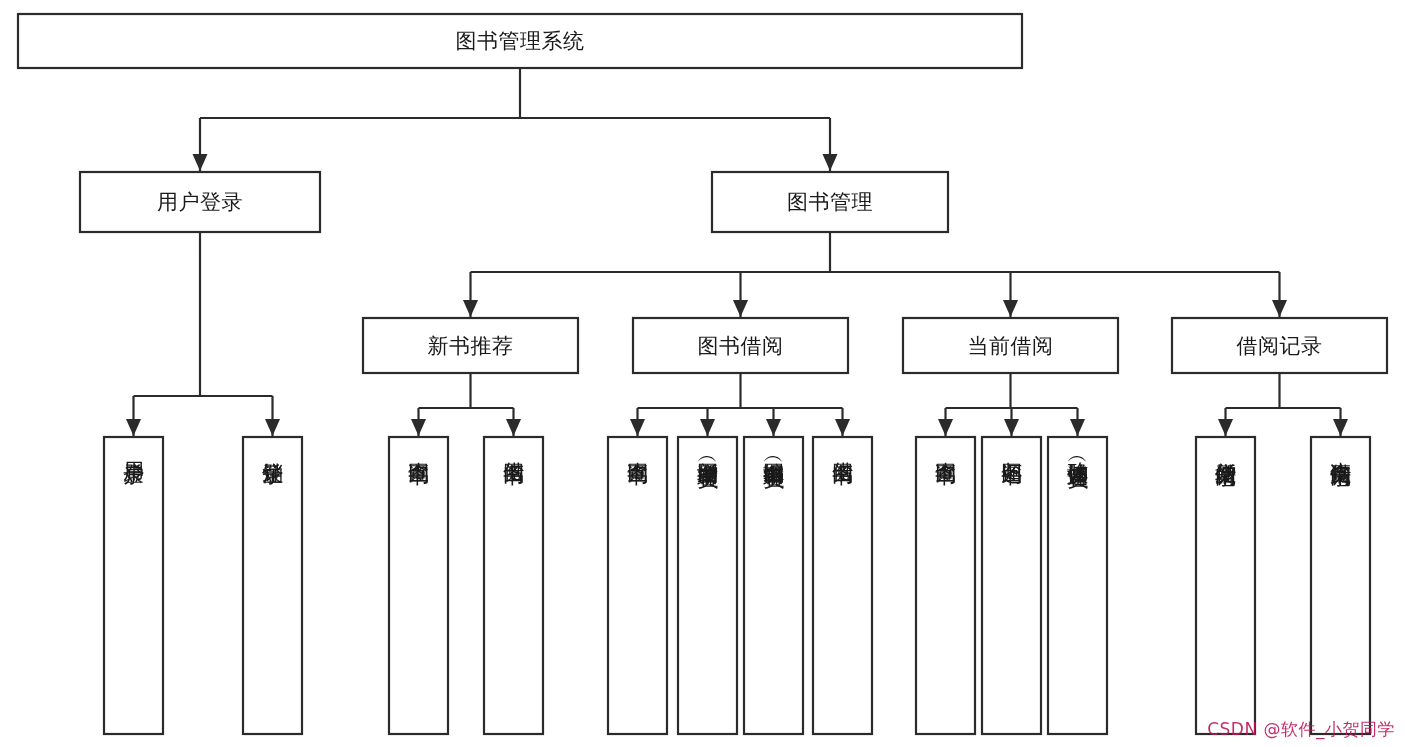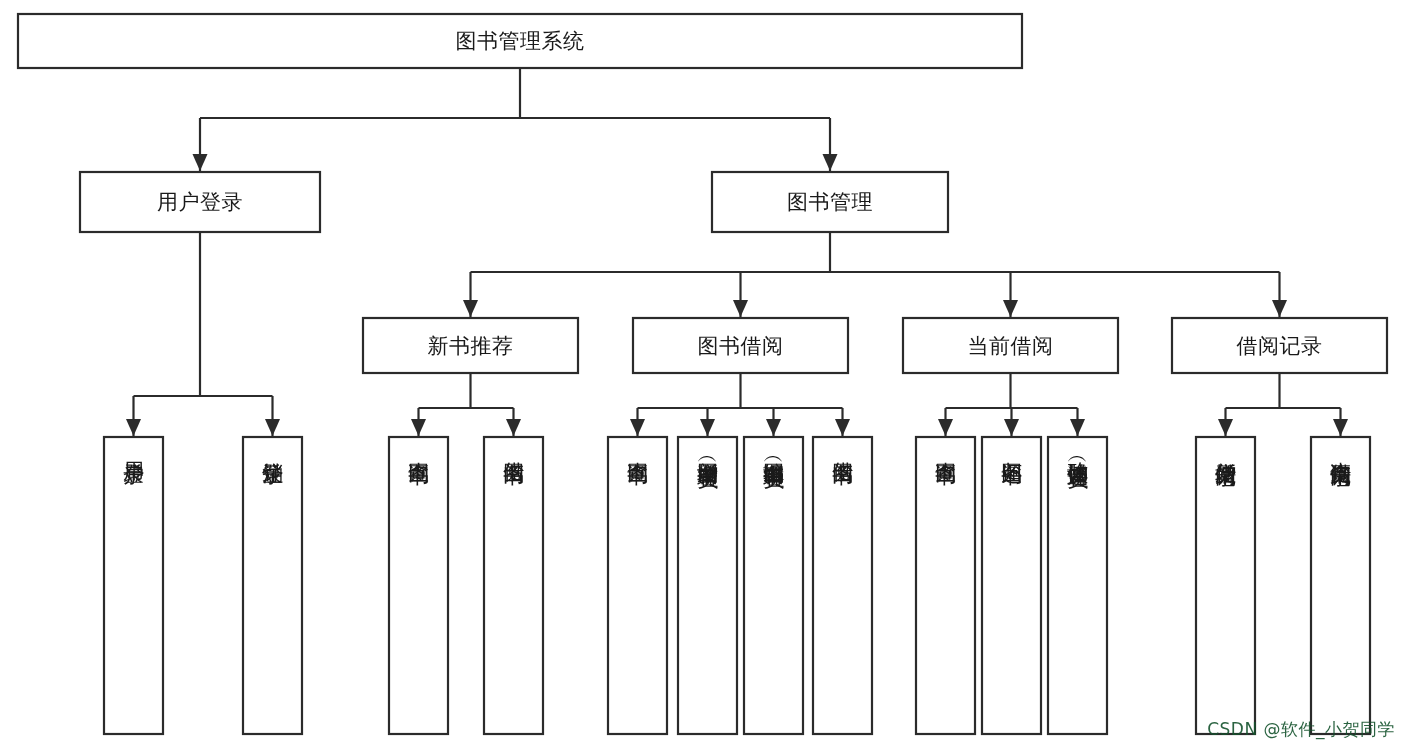--- a/index.html
+++ b/index.html
@@ -68,21 +68,21 @@
     letter-spacing: 1px;
     white-space: nowrap;
     text-align: left;
   }
   .watermark {
     position: absolute;
     right: 10px;
     bottom: 6px;
     font-family: "DejaVu Sans", "Liberation Sans", sans-serif;
     font-size: 17px;
-    color: #14532d;
+    color: #be185d;
     opacity: 0.9;
     white-space: nowrap;
     pointer-events: none;
     letter-spacing: 0.5px;
   }
 </style>
 </head>
 <body>
 
 <div id="diagram-root">

